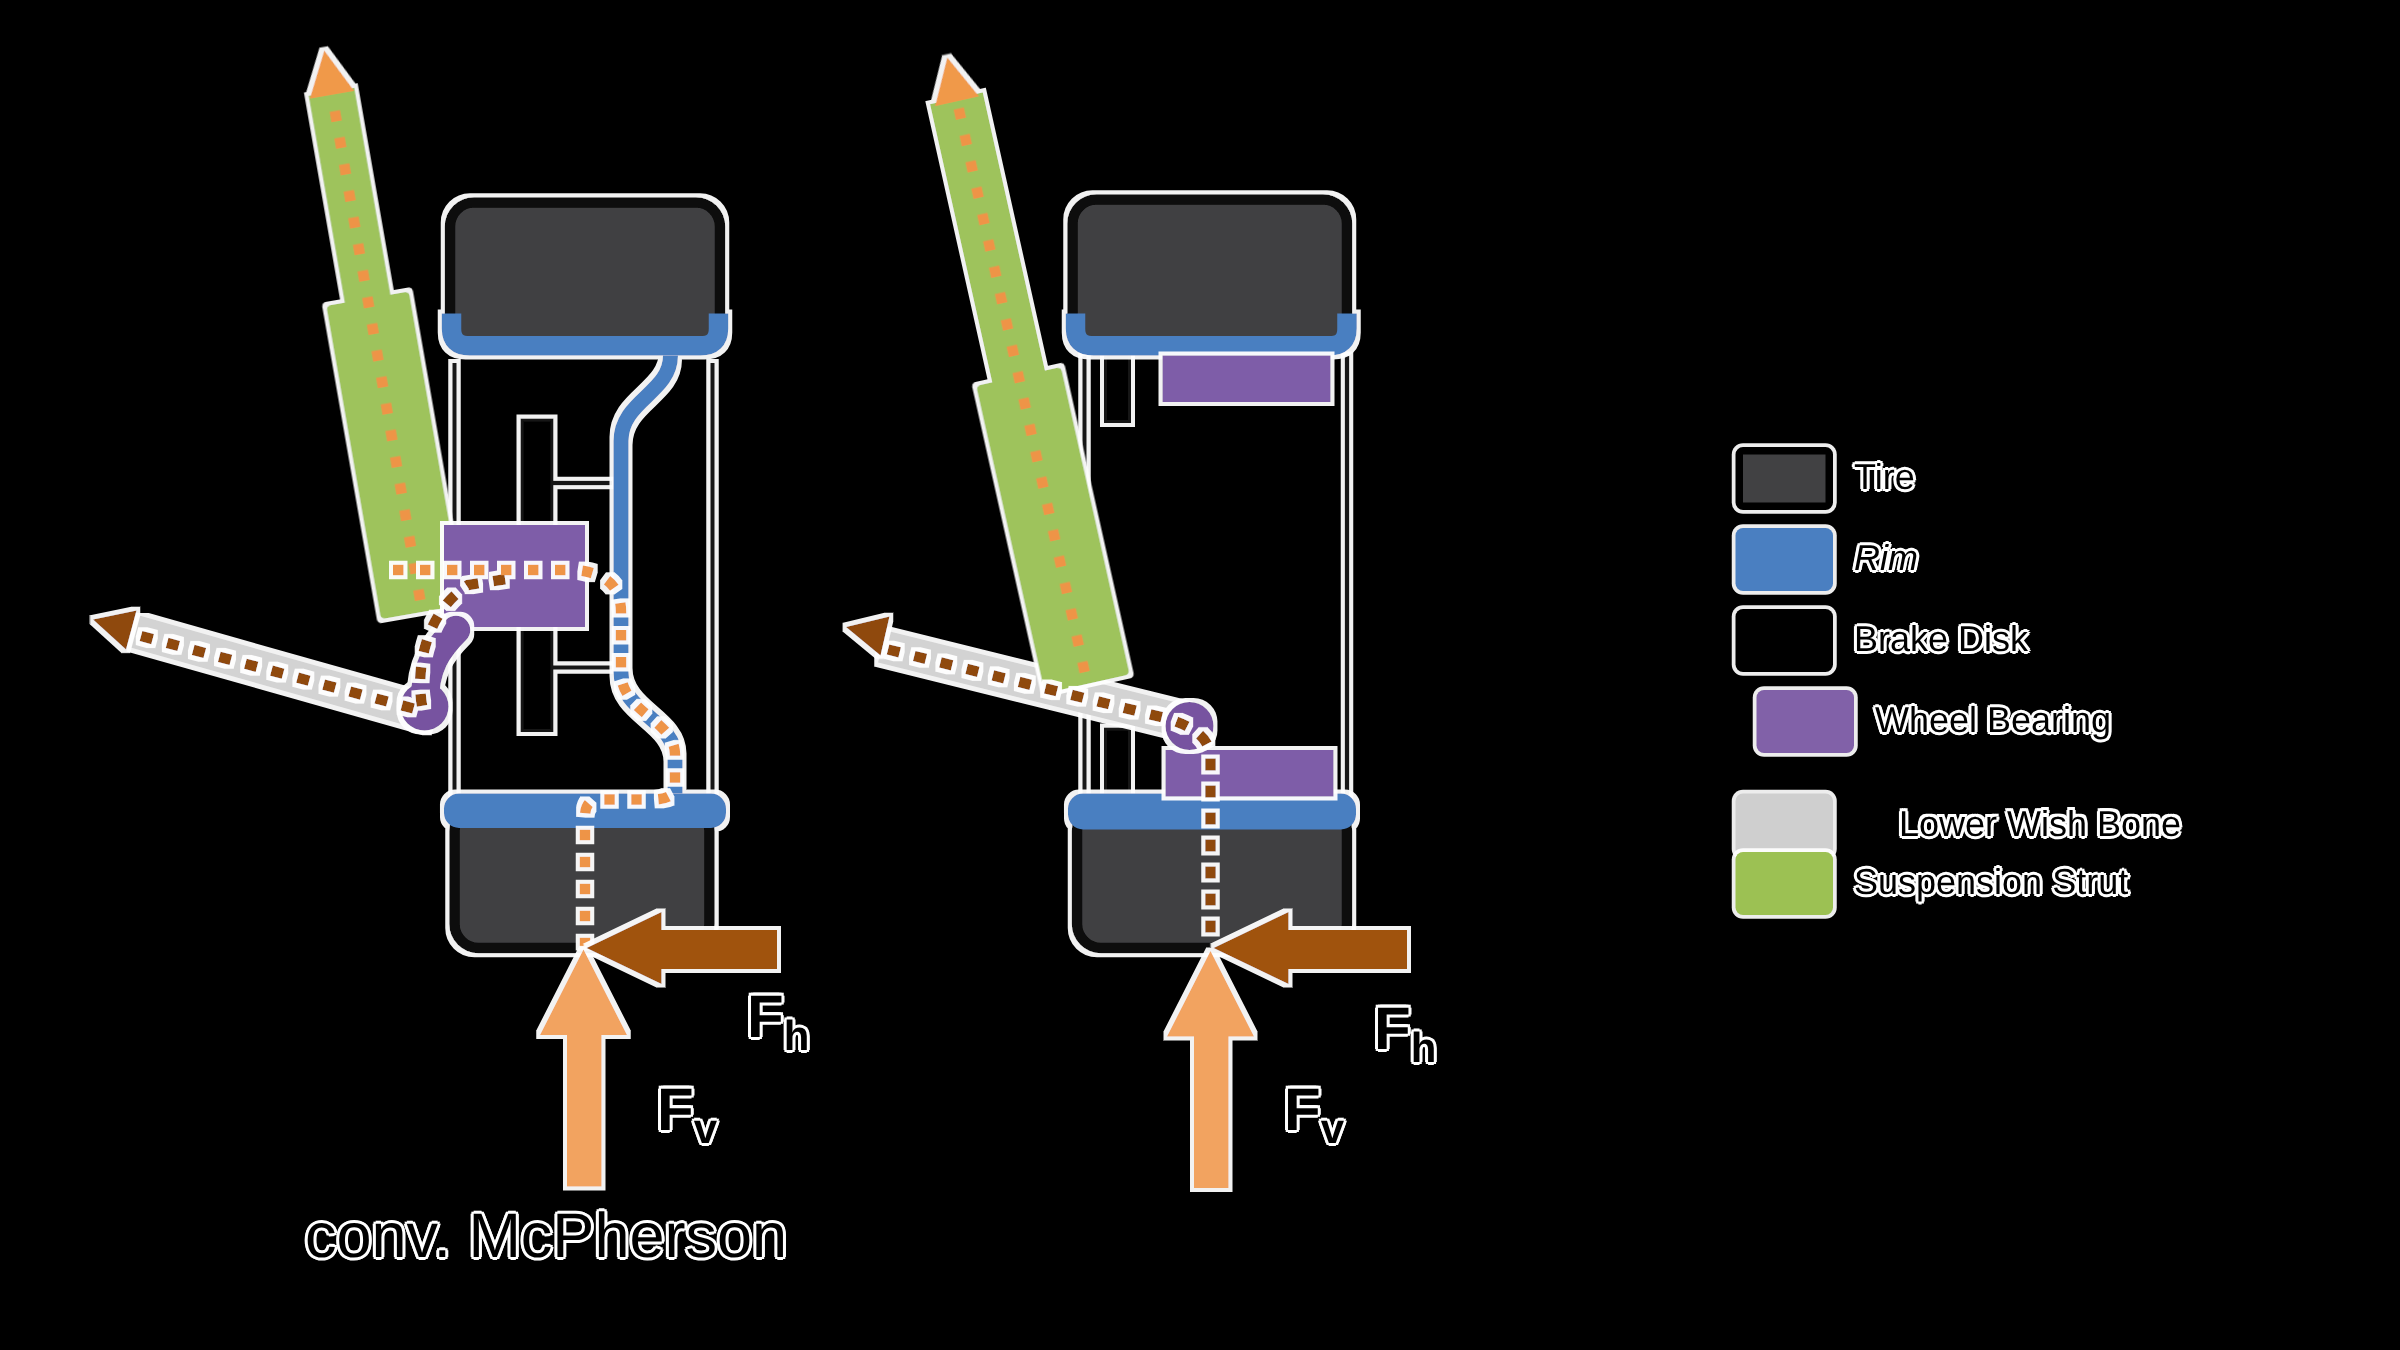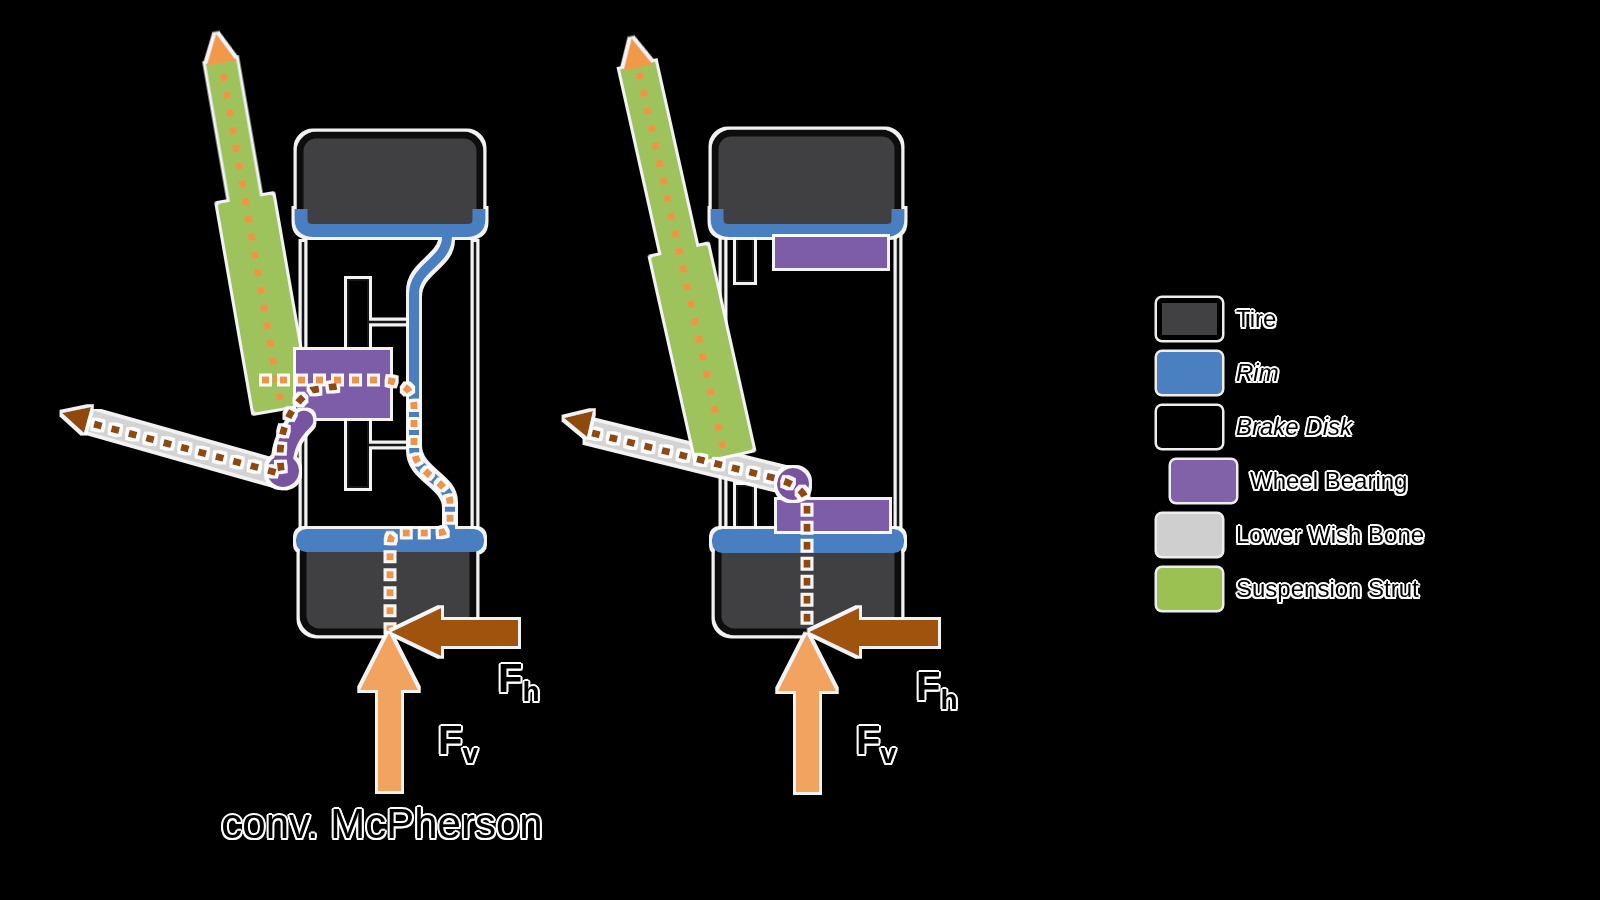--- a/index.html
+++ b/index.html
@@ -136,40 +136,40 @@
   <div class="halo-text force" style="left:398px;top:718px;">
     <span>F</span><sub>v</sub>
   </div>
   <div class="halo-text force" style="left:876px;top:664px;">
     <span>F</span><sub>h</sub>
   </div>
   <div class="halo-text force" style="left:816px;top:718px;">
     <span>F</span><sub>v</sub>
   </div>
 
-  <div class="halo-text caption" style="left:382px;top:800px;">conv. McPherson</div>
+  <div class="halo-text caption" style="left:364px;top:800px;">conv. McPherson</div>
 
   <div>
     <div class="legend-row" style="top:298px;">
       <div class="swatch" style="background: rgb(65, 65, 67); border: 5px solid rgb(0, 0, 0);"></div>
       <div class="legend-label halo-text" style="position:static;">Tire</div>
     </div>
     <div class="legend-row" style="top:352px;">
       <div class="swatch" style="background: rgb(74, 127, 193); border: none;"></div>
       <div class="legend-label halo-text" style="position:static;font-style:italic;">Rim</div>
     </div>
     <div class="legend-row" style="top:406px;">
       <div class="swatch" style="background: rgb(0, 0, 0); border: none;"></div>
-      <div class="legend-label halo-text" style="position:static;font-style:italic;">Brake Disk</div>
+      <div class="legend-label halo-text" style="position:static;">Brake Disk</div>
     </div>
     <div class="legend-row" style="top:460px;padding-left:14px;">
       <div class="swatch" style="background: rgb(129, 97, 168); border: none;"></div>
       <div class="legend-label halo-text" style="position:static;">Wheel Bearing</div>
     </div>
-    <div class="legend-row" style="top:514px;">
+    <div class="legend-row" style="top:529px;gap:30px;">
       <div class="swatch" style="background: rgb(207, 207, 207); border: none;"></div>
       <div class="legend-label halo-text" style="position:static;">Lower Wish Bone</div>
     </div>
     <div class="legend-row" style="top:568px;">
       <div class="swatch" style="background: rgb(156, 193, 83); border: none;"></div>
       <div class="legend-label halo-text" style="position:static;">Suspension Strut</div>
     </div>
   </div>
 
 </div>

